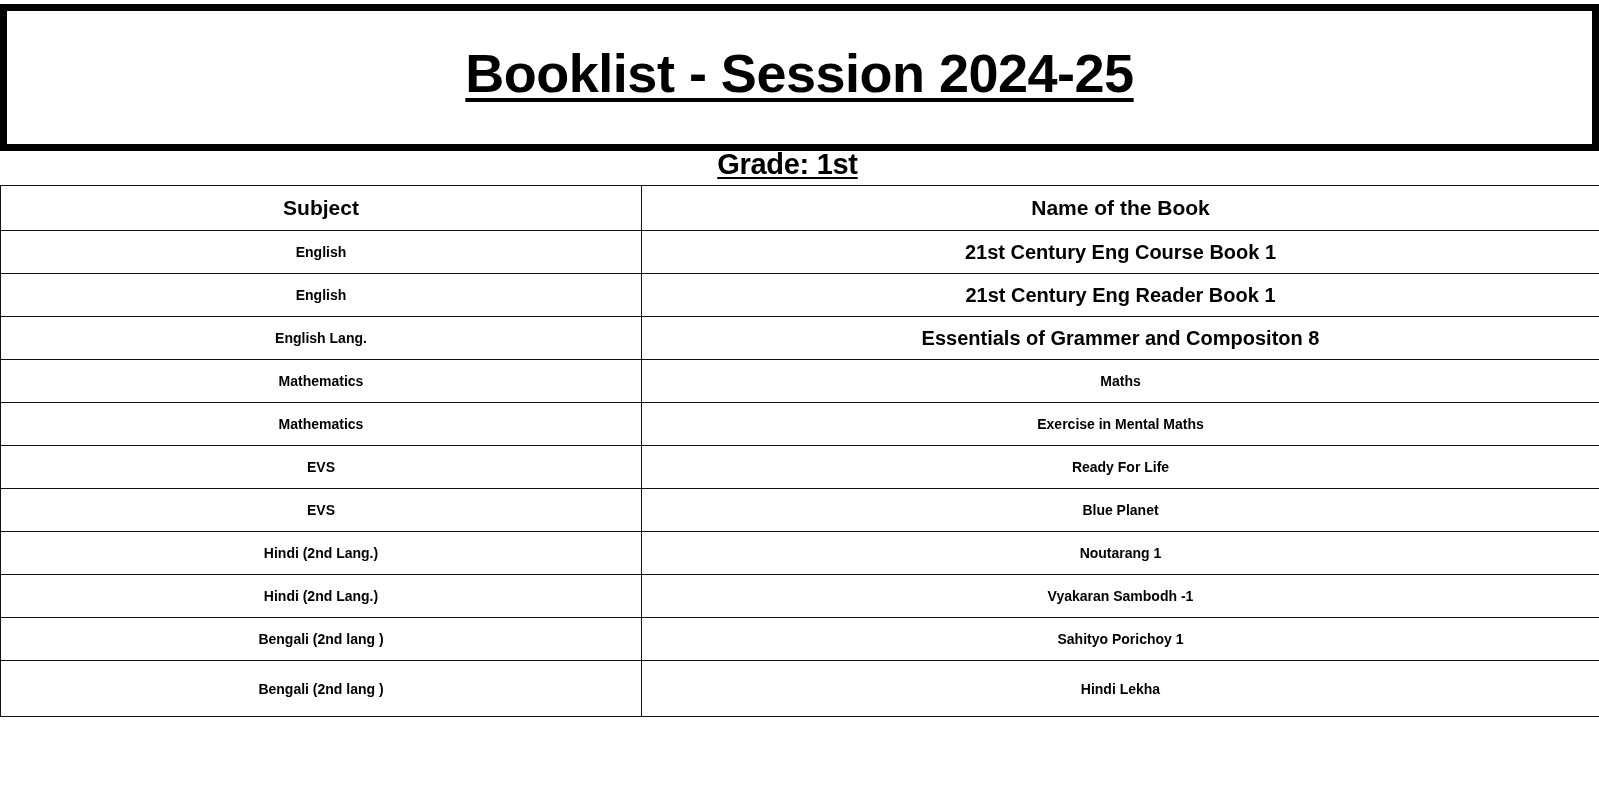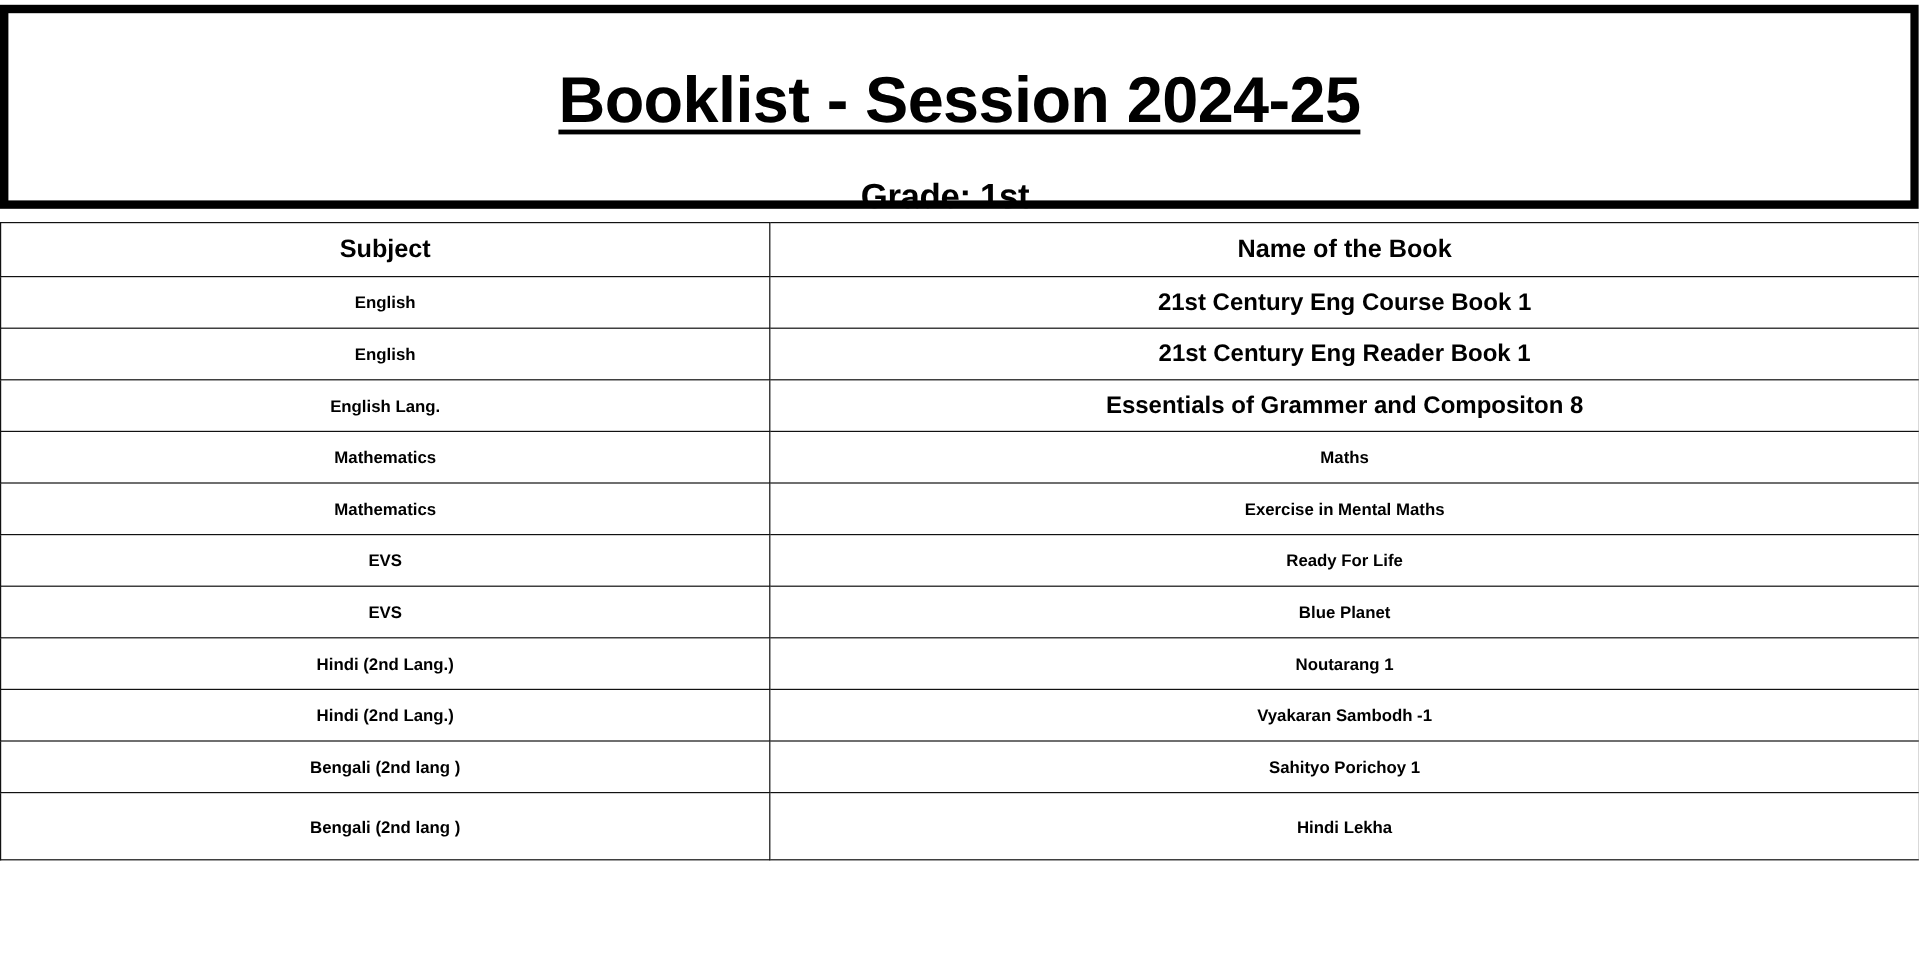--- a/index.html
+++ b/index.html
@@ -13,21 +13,21 @@
       position: relative;
       overflow: hidden;
       font-family: "Liberation Sans", "DejaVu Sans", sans-serif;
       color: #000000;
     }
     .title-box {
       position: absolute;
       left: 0;
       top: 4px;
       width: 1599px;
-      height: 170px;
+      height: 147px;
       box-sizing: border-box;
       border: 7px solid #000000;
       display: flex;
       align-items: center;
       justify-content: center;
     }
     .title-text {
       font-size: 54px;
       font-weight: bold;
       text-decoration: underline;
@@ -39,20 +39,21 @@
     }
     .grade-text {
       position: absolute;
       left: 0;
       width: 1575px;
       top: 146px;
       height: 36px;
       text-align: center;
       font-size: 29px;
       font-weight: bold;
+      text-decoration: underline;
       text-decoration-thickness: 2px;
       text-underline-offset: 3px;
       line-height: 36px;
       letter-spacing: -0.3px;
     }
     table.booklist {
       position: absolute;
       left: 0;
       top: 185px;
       width: 1599px;

